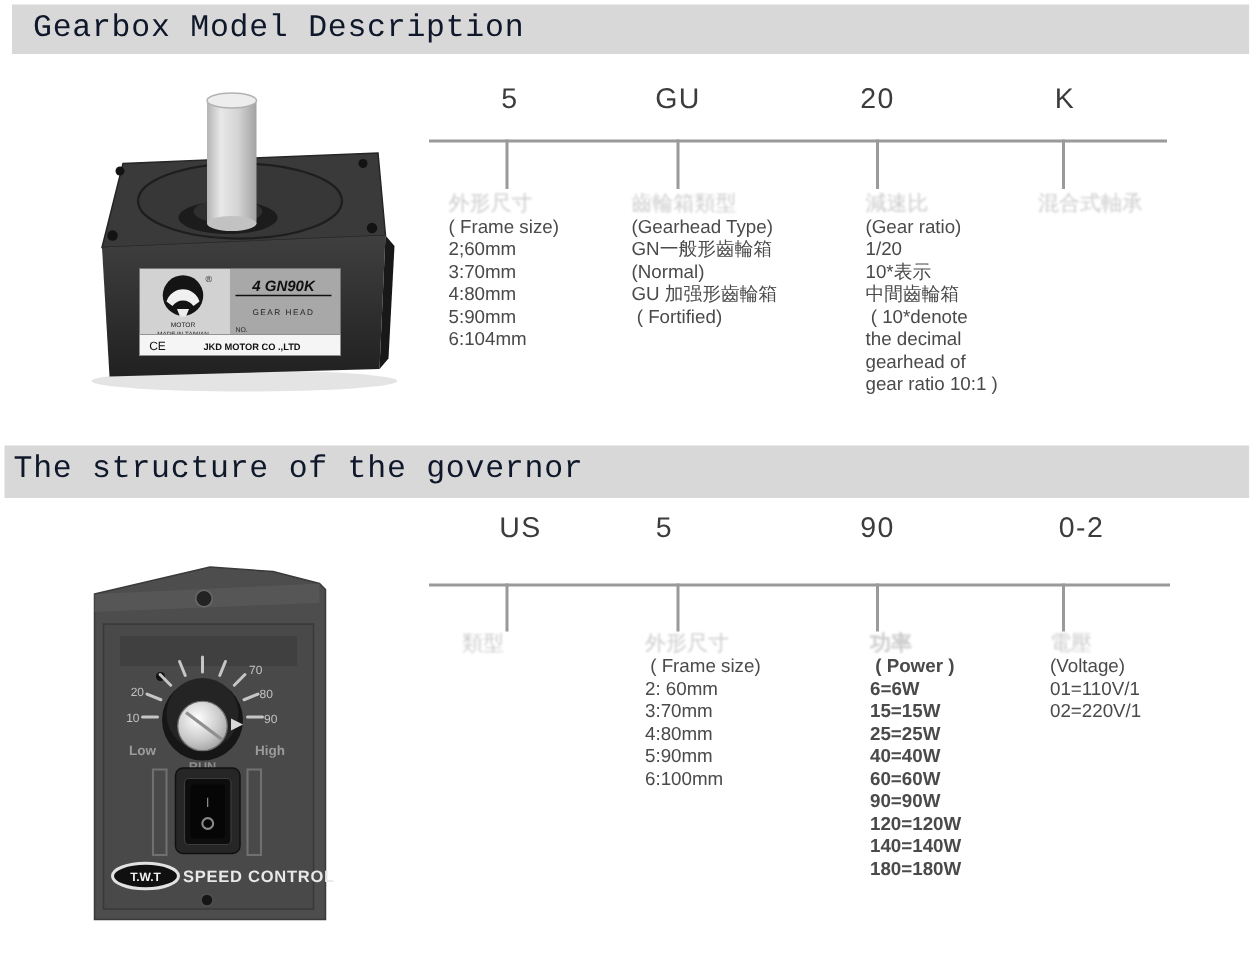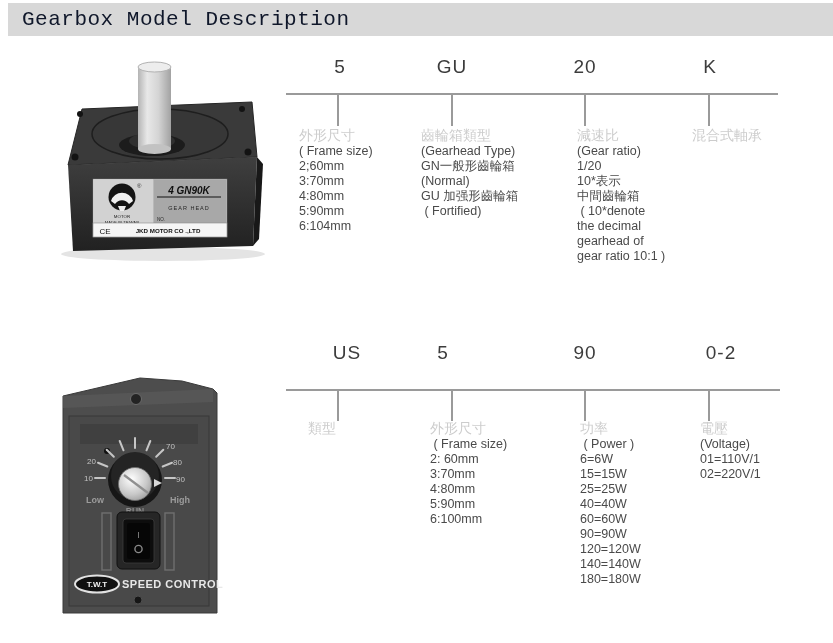--- a/index.html
+++ b/index.html
@@ -117,20 +117,23 @@
         <div class="tline"> ( 10*denote</div>
         <div class="tline">the decimal</div>
         <div class="tline">gearhead of</div>
         <div class="tline">gear ratio 10:1 )</div>
       </div>
   </div>
   <div class="col" style="left:692px;top:128px;">
     <span class="faded">混合式軸承</span>
   </div>
 
+  <div class="hbar" style="left:3px;top:297px;width:830px;height:35px;">
+    <span style="padding-left:6px;">The structure of the governor</span>
+  </div>
 
   <svg class="photo" style="left:40px;top:372px;" width="210" height="264" viewBox="0 0 210 264">
     <defs>
       <radialGradient id="knobg" cx=".4" cy=".35" r=".85">
         <stop offset="0" stop-color="#ffffff"></stop>
           <stop offset=".55" stop-color="#c8c8c8"></stop>
         <stop offset="1" stop-color="#878787"></stop>
       </radialGradient>
     </defs>
     <polygon points="23,24 100,6 142,9 173,17 177,21 177,241 23,241" fill="#4d4d4d" stroke="#3a3a3a"></polygon>
@@ -198,21 +201,21 @@
     <span class="faded">外形尺寸</span>
     <div>
         <div class="tline"> ( Frame size)</div>
         <div class="tline">2: 60mm</div>
         <div class="tline">3:70mm</div>
         <div class="tline">4:80mm</div>
         <div class="tline">5:90mm</div>
         <div class="tline">6:100mm</div>
       </div>
   </div>
-  <div class="col" style="left:580px;top:421px;">
+  <div class="col" style="left:580px;top:421px;font-weight:bold;">
     <span class="faded">功率</span>
     <div>
         <div class="tline"> ( Power )</div>
         <div class="tline">6=6W</div>
         <div class="tline">15=15W</div>
         <div class="tline">25=25W</div>
         <div class="tline">40=40W</div>
         <div class="tline">60=60W</div>
         <div class="tline">90=90W</div>
         <div class="tline">120=120W</div>

